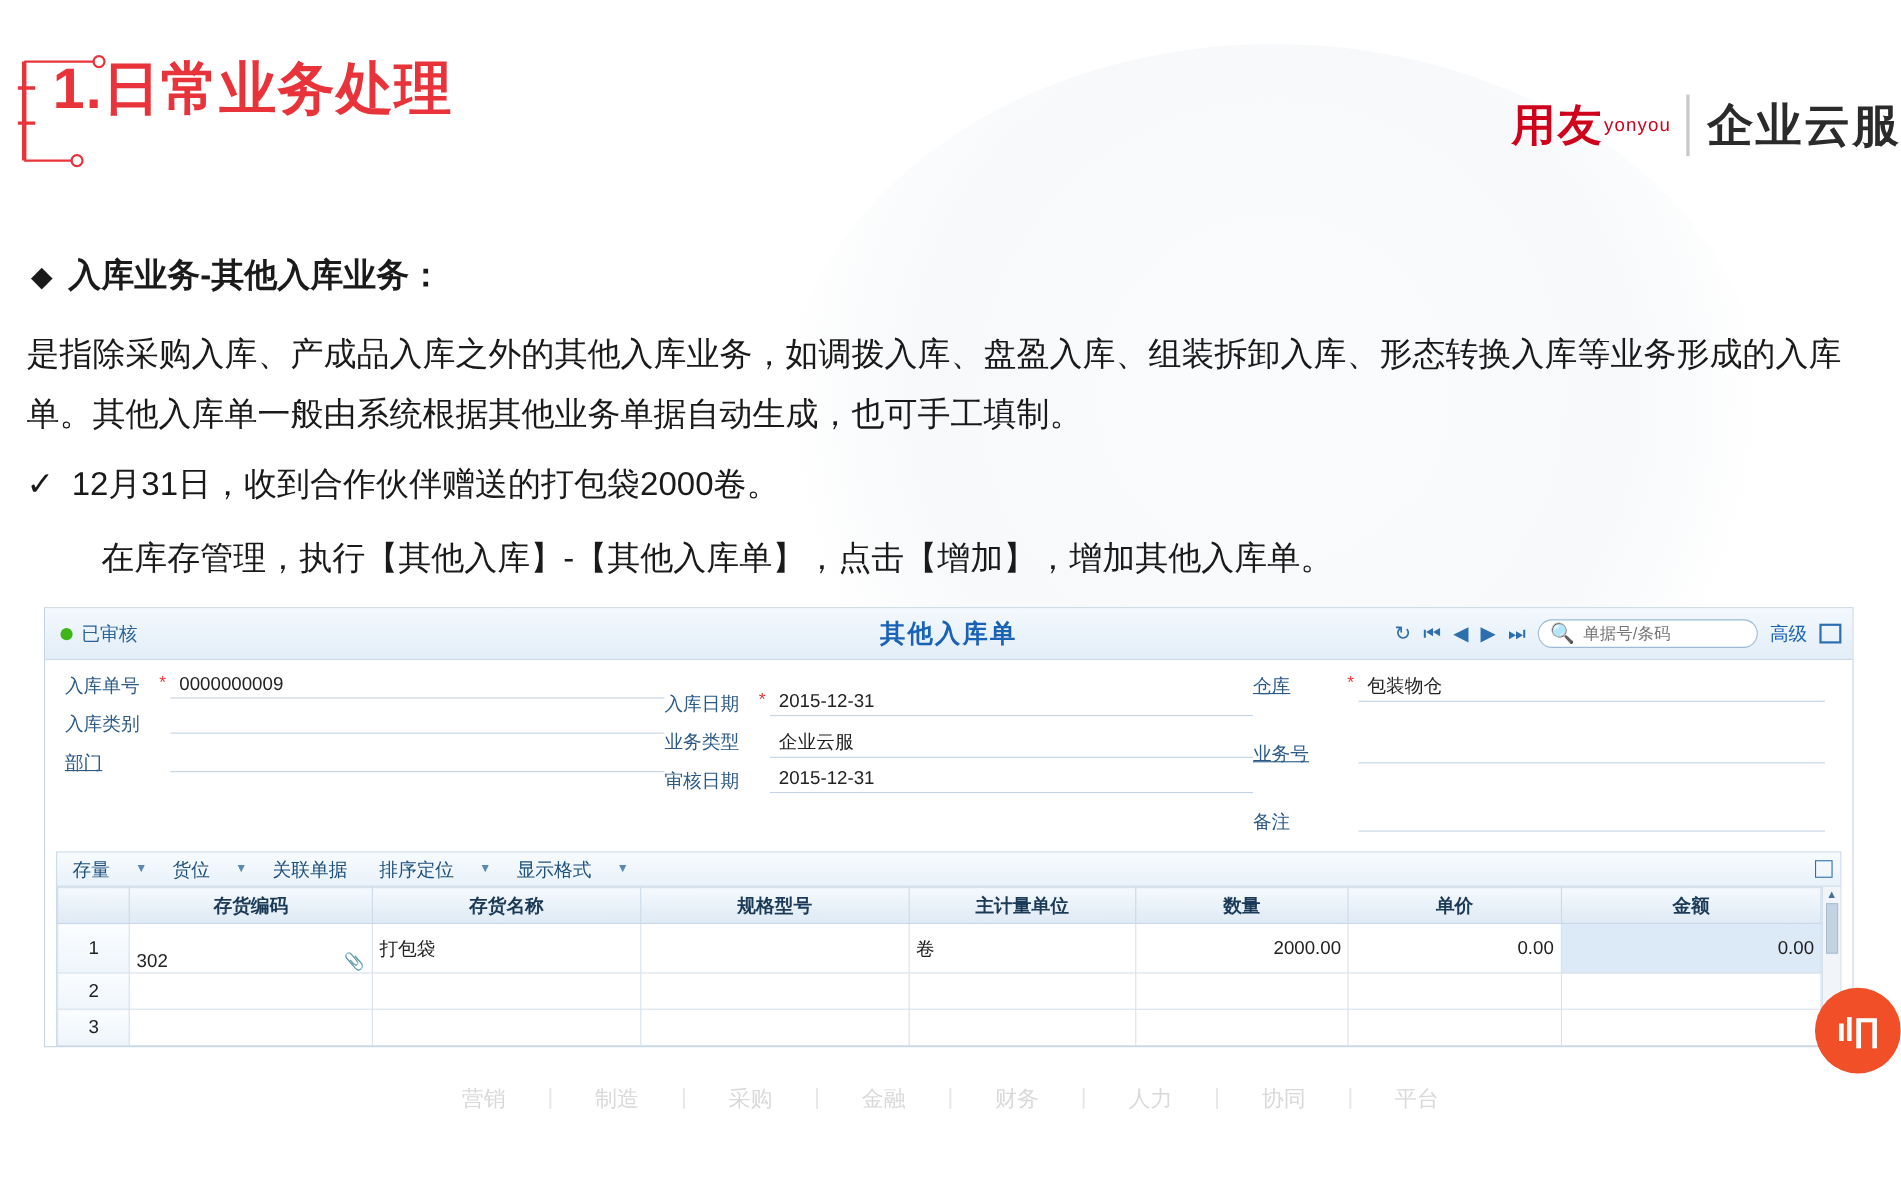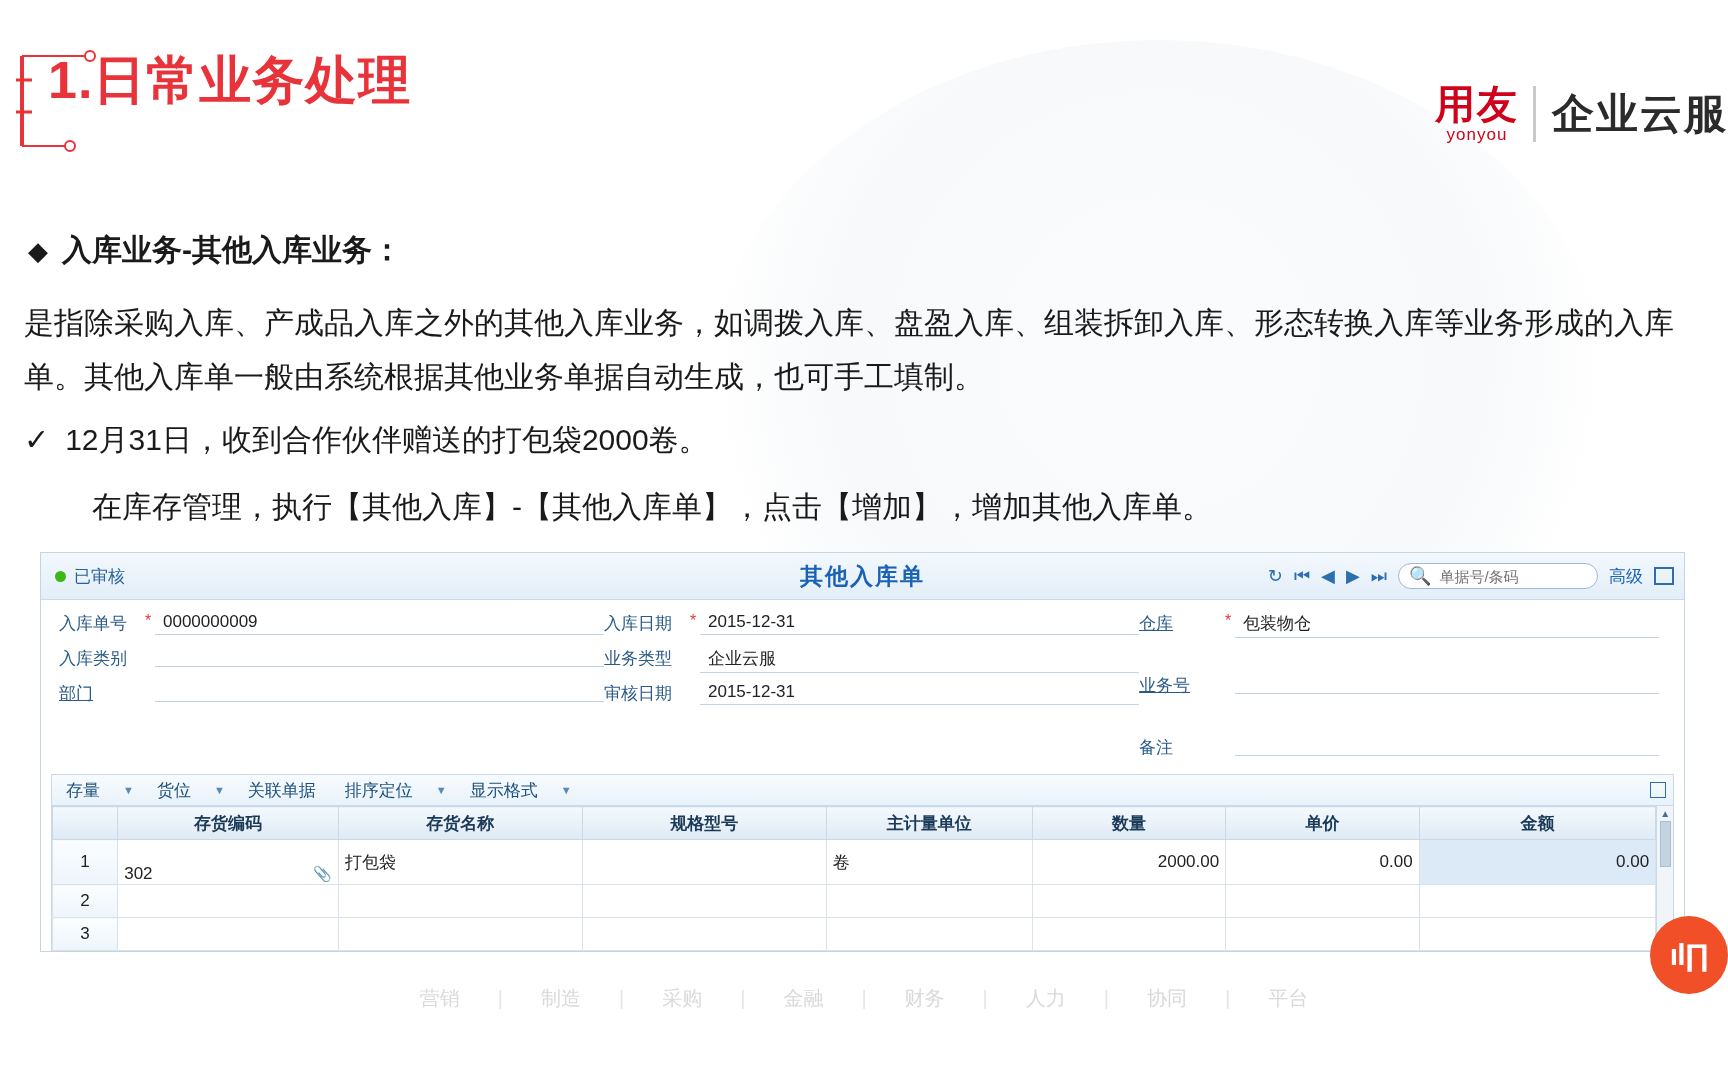--- a/index.html
+++ b/index.html
@@ -54,21 +54,21 @@
   .logo {
     position: absolute;
     right: 0px;
     top: 78px;
     display: flex;
     align-items: center;
     height: 72px;
   }
   .logo-yonyou {
     display: flex;
-    flex-direction: column;
+    flex-direction: row;
     align-items: center;
     padding-right: 14px;
   }
   .logo-cn {
     font-size: 40px;
     font-weight: bold;
     color: #d0011b;
     line-height: 42px;
     letter-spacing: 2px;
   }
@@ -225,21 +225,21 @@
   .form-area {
     padding: 12px 0 6px 0;
     display: flex;
   }
   .form-col {
     display: flex;
     flex-direction: column;
     gap: 9px;
   }
   .form-col.c1 { width: 545px; padding-left: 18px; }
-  .form-col.c2 { width: 535px; }
+  .form-col.c2 { width: 535px; margin-top: 16px; }
   .form-col.c3 { width: 520px; gap: 36px; }
   .frow {
     display: flex;
     align-items: flex-start;
     height: 26px;
   }
   .flabel {
     font-size: 17px;
     color: #2b5a86;
     white-space: nowrap;
@@ -365,21 +365,21 @@
     gap: 0;
     color: #d9d9d9;
     font-size: 20px;
   }
   .footer-nav .fn-item { padding: 0 38px; }
   .footer-nav .fn-sep { color: #e6e6e6; }
   
   .badge {
     position: absolute;
     right: 0px;
-    bottom: 86px;
+    bottom: 104px;
     width: 78px;
     height: 78px;
     border-radius: 50%;
     background: #f04f27;
     display: flex;
     align-items: center;
     justify-content: center;
   }
   .badge-inner {
     color: #fff;

